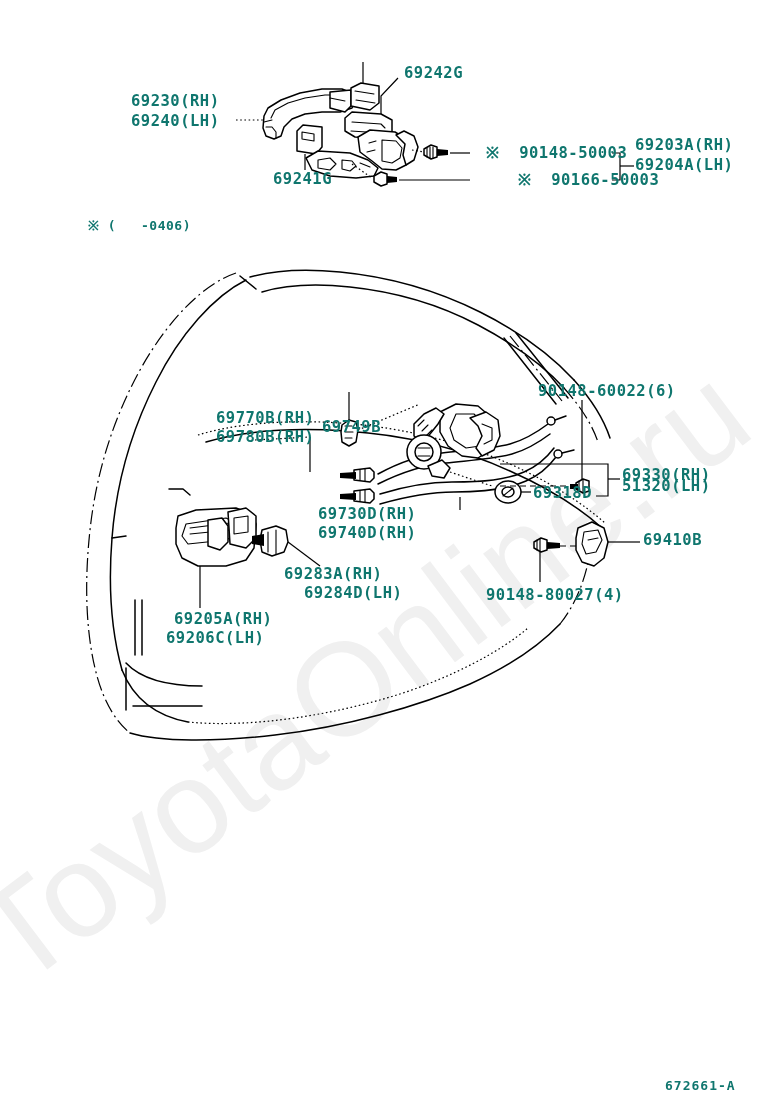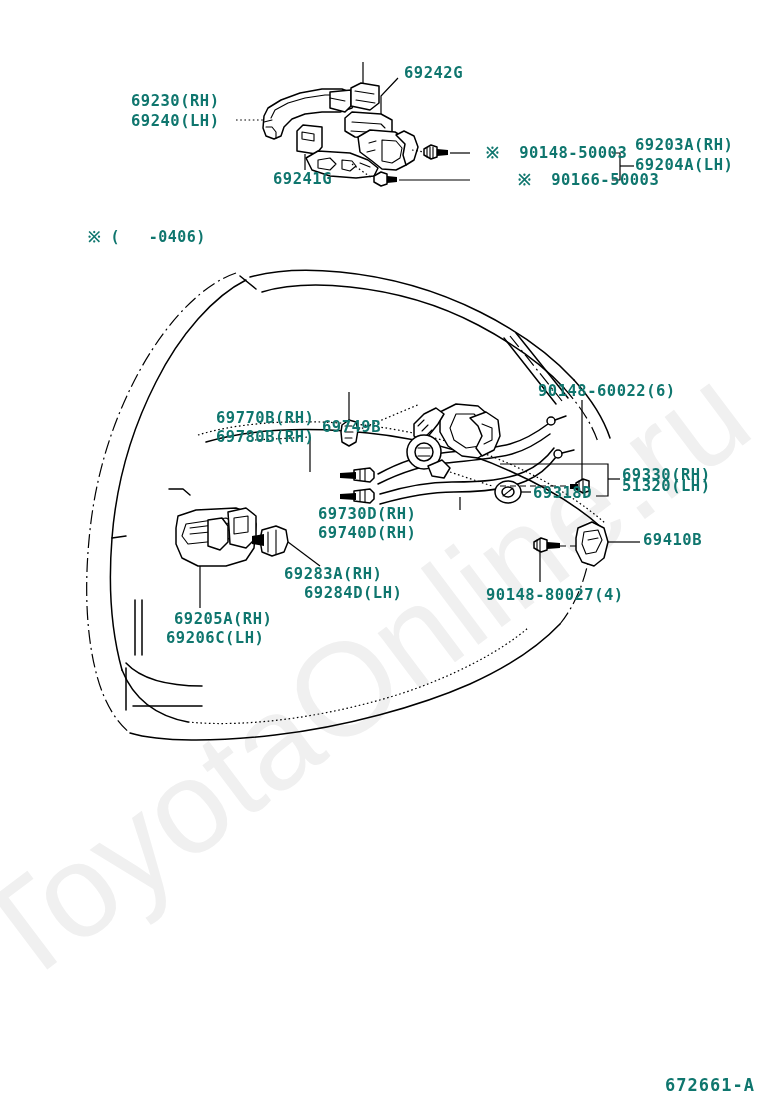--- a/index.html
+++ b/index.html
@@ -19,22 +19,22 @@
   .lbl{
     position:absolute;
     font-family:"DejaVu Sans Mono","Liberation Mono",monospace;
     font-size:15.5px;
     letter-spacing:0.5px;
     font-weight:700;
     color:#0f766e;
     white-space:pre;
     line-height:19px;
   }
-  .lbl.note{font-weight:700;font-size:15px;margin-top:12px;}
-  .lbl.fig{font-size:17px;letter-spacing:1px;font-weight:700;}
+  .lbl.note{font-weight:700;font-size:13px;}
+  .lbl.fig{font-size:13px;letter-spacing:1px;font-weight:700;}
 
   
   .hl-box{
     position:absolute;
     border:5px solid #9c0033;
     background:#ffffff;
     box-sizing:border-box;
     display:flex;align-items:center;justify-content:center;
   }
   .hl-box .hl-text{

